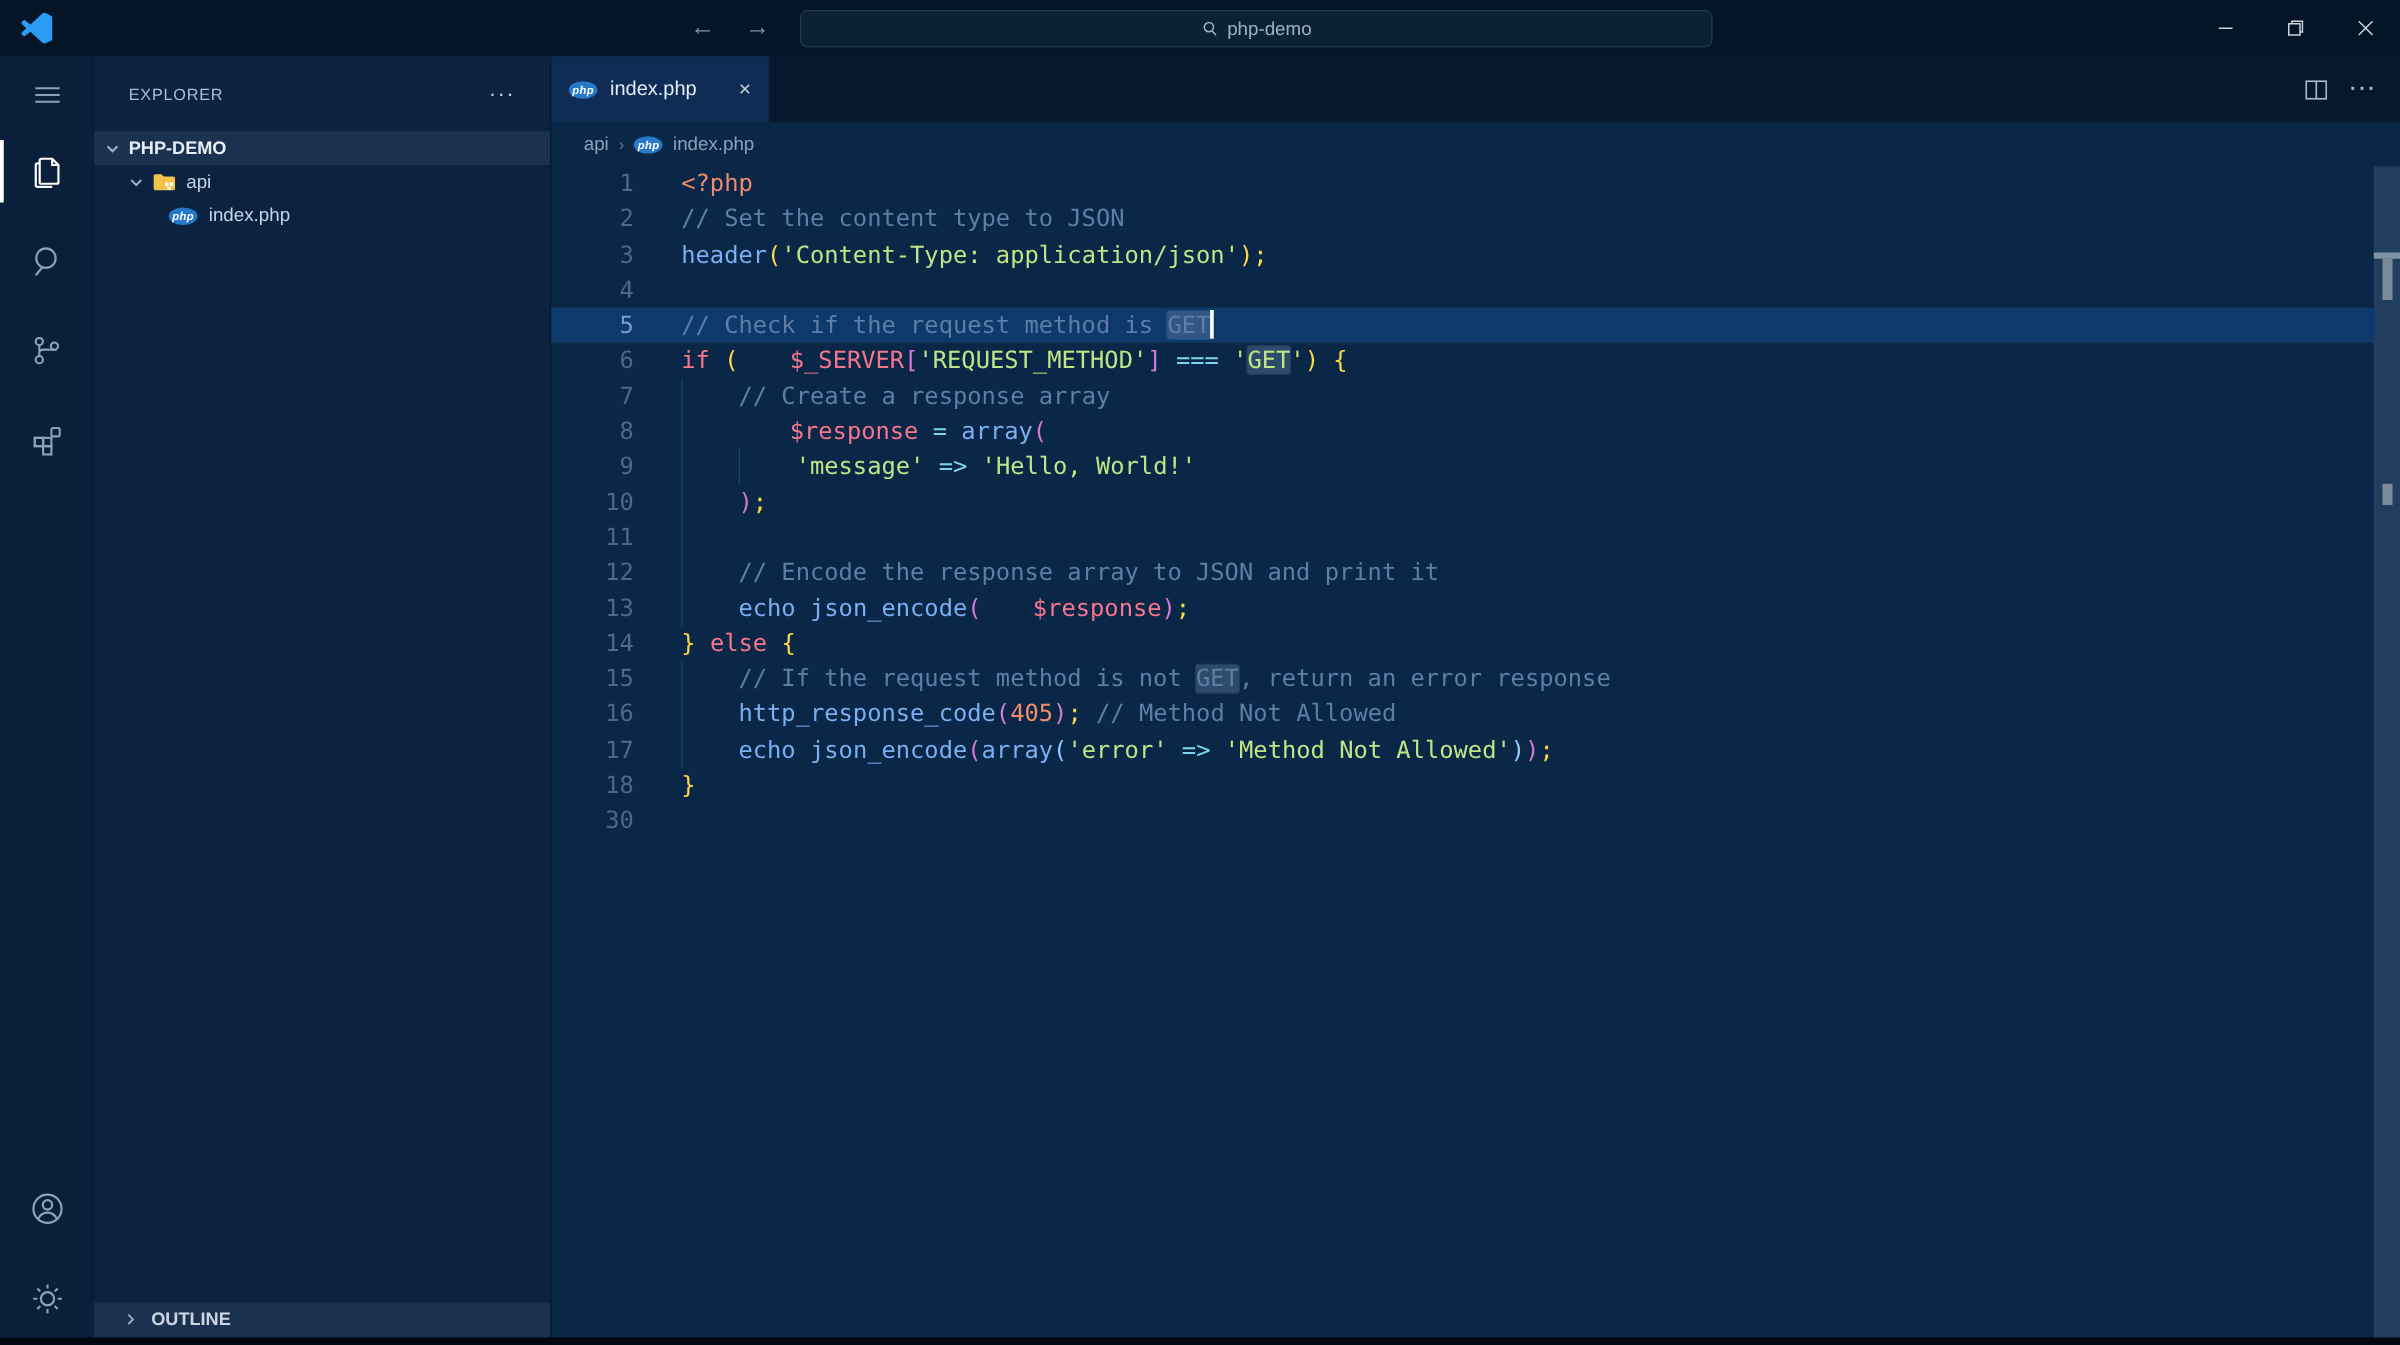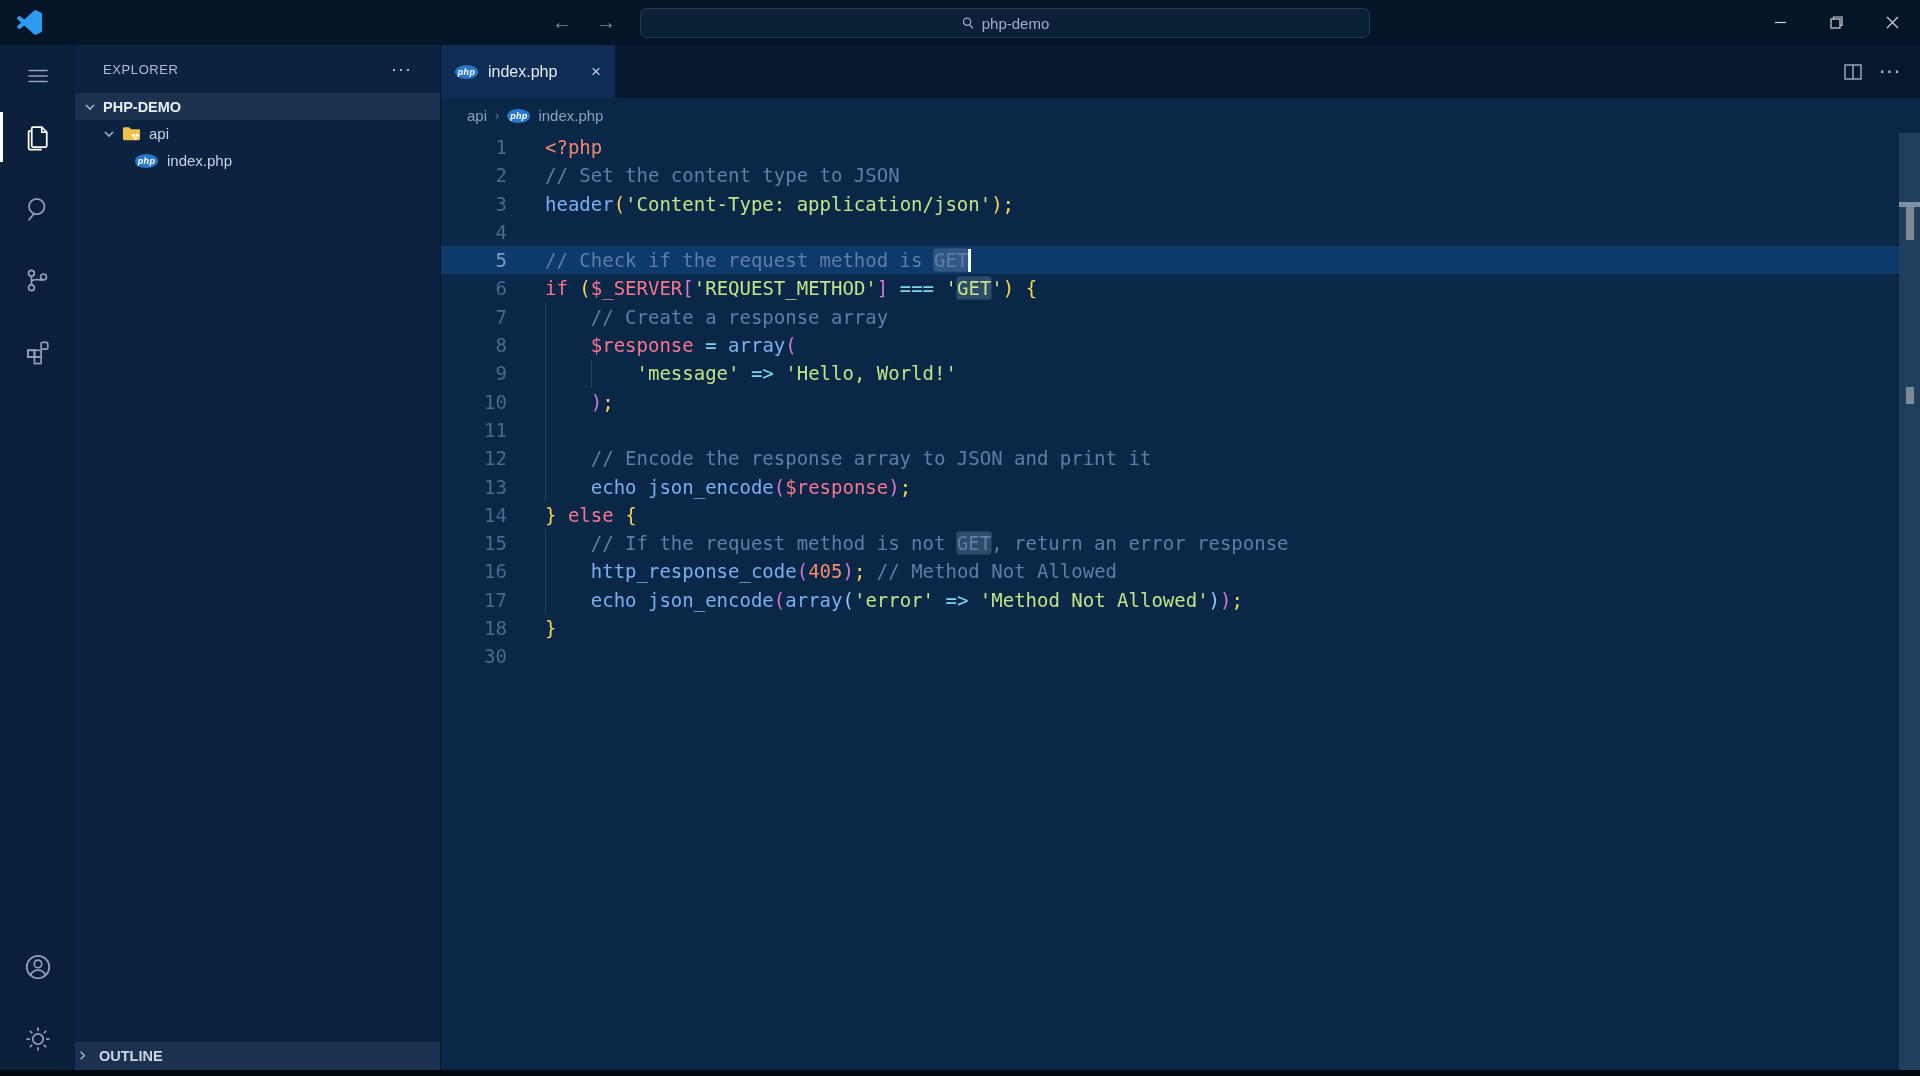--- a/index.html
+++ b/index.html
@@ -20,31 +20,31 @@
 
   
   .activitybar { position:absolute; left:0; top:45px; width:75px; height:1031px; background:var(--activity_bg); }
   .act-icon { position:absolute; left:0; width:75px; height:50px; display:flex; align-items:center; justify-content:center; }
   .act-icon svg { stroke:#8fa1b8; fill:none; stroke-width:1.4; }
   .act-icon.active svg { stroke:#ffffff; }
   .act-indicator { position:absolute; left:0; top:67px; width:3px; height:50px; background:#ffffff; }
 
   
   .sidebar { position:absolute; left:75px; top:45px; width:366px; height:1031px; background:var(--sidebar_bg); border-right:1px solid rgba(0,0,0,0.35); }
-  .sb-header { height:48px; display:flex; align-items:center; padding:16px 28px; color:#aebfd4; font-size:13px; letter-spacing:0.6px;text-align:center; }
+  .sb-header { height:60px; display:flex; align-items:center; padding:16px 28px; color:#aebfd4; font-size:13px; letter-spacing:0.6px;text-align:center; }
   .sb-header .more { margin-left:auto; color:#c3d0de; font-size:18px; letter-spacing:1px; }
   .tree-row { height:27px; display:flex; align-items:center; font-size:15px; color:#c5d4e6; }
   .tree-row.section { background:var(--section_bg); font-weight:bold; color:#e8eef6; font-size:14.5px; }
   .chev { width:16px; height:16px; margin-right:5px; flex:none; }
   .chev svg { stroke:#9fb1c6; fill:none; stroke-width:1.6; }
   .php-badge { display:inline-flex; align-items:center; justify-content:center; width:23px; height:14px;
                background:#2678c9; border-radius:50%; color:#fff; font-size:9px; font-weight:bold; font-style:italic;
                flex:none; letter-spacing:0.3px; }
   .outline-row { position:absolute; left:0; top:997px; width:365px; height:28px; background:var(--section_bg);
-                 display:flex; align-items:center; font-weight:bold; color:#ccd6e2; font-size:14.5px; }
+                 display:flex; align-items:center; padding-left:22px; font-weight:bold; color:#ccd6e2; font-size:14.5px; }
   .outline-row .chev { margin-right:8px; }
 
   
   .editor { position:absolute; left:441px; top:45px; width:1479px; height:1031px; background:var(--editor_bg); }
   .tabbar { position:absolute; left:0; top:0; width:1479px; height:53px; background:var(--tabbar_bg); }
   .tab { position:absolute; left:0; top:0; width:175px; height:53px; background:var(--tab_bg);
          display:flex; align-items:center; padding:0 14px; border-right:1px solid rgba(0,0,0,0.4); }
   .tab-label { color:#e3ebf5; font-size:16px; margin:0 10px; }
   .tab-close { color:#c2ccd8; font-size:17px; margin-left:auto; }
   .tabbar-actions { position:absolute; right:18px; top:0; height:53px; display:flex; align-items:center; gap:18px; }
@@ -57,21 +57,21 @@
 
   
   .code-area { position:absolute; left:0; top:88px; width:1479px; height:943px;
                font-family:"DejaVu Sans Mono", monospace; font-size:19px; }
   .line { position:relative; height:28.3px; line-height:28.3px; white-space:pre; padding-left:104px; width:1458px; }
   .line.cur { background:var(--current_line); }
   .lnum { position:absolute; left:0; top:0; width:66px; text-align:right; color:var(--gutter); }
   .line.cur .lnum { color:var(--gutter_active); }
   .guide { position:absolute; top:0; width:1px; height:28.3px; background:var(--indent_guide); }
   .t-tag{color:var(--phptag);margin-top:18px;} .t-com{color:var(--comment);} .t-st{color:var(--string);}
-  .t-fn{color:var(--function);text-align:center;} .t-kw{color:var(--keyword);} .t-vr{color:var(--variable);}
+  .t-fn{color:var(--function);text-align:center;} .t-kw{color:var(--keyword);} .t-vr{color:var(--variable);margin-left:41px;}
   .t-op{color:var(--operator);} .t-nu{color:var(--number);} .t-pl{color:var(--default_fg);}
   .t-b1{color:var(--gold);} .t-b2{color:var(--orchid);} .t-b3{color:var(--bluebracket);}
   .t-hl{background:rgba(140,170,200,0.28); outline:1px solid rgba(140,170,200,0.18); border-radius:2px;}
   .t-cursor{display:inline-block; width:2.5px; height:23px; background:#ffffff; vertical-align:-5px;}
 
   
   .scroll-strip { position:absolute; left:1458px; top:88px; width:21px; height:943px; background:rgba(90,115,150,0.30); }
   .scroll-topbar { position:absolute; left:0; top:69px; width:21px; height:5px; background:rgba(205,215,225,0.55); }
   .ruler-mark { position:absolute; left:7px; width:8px; background:#7d8b99; }
 

